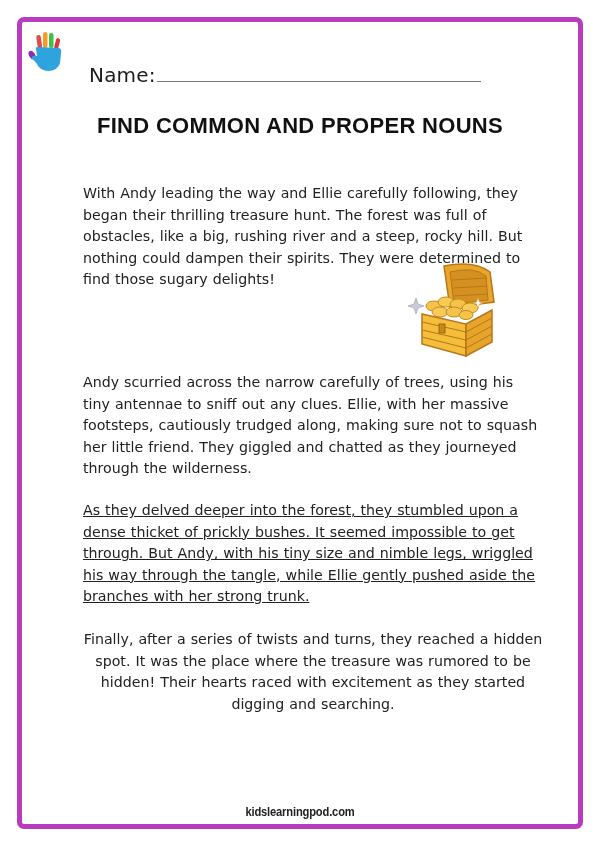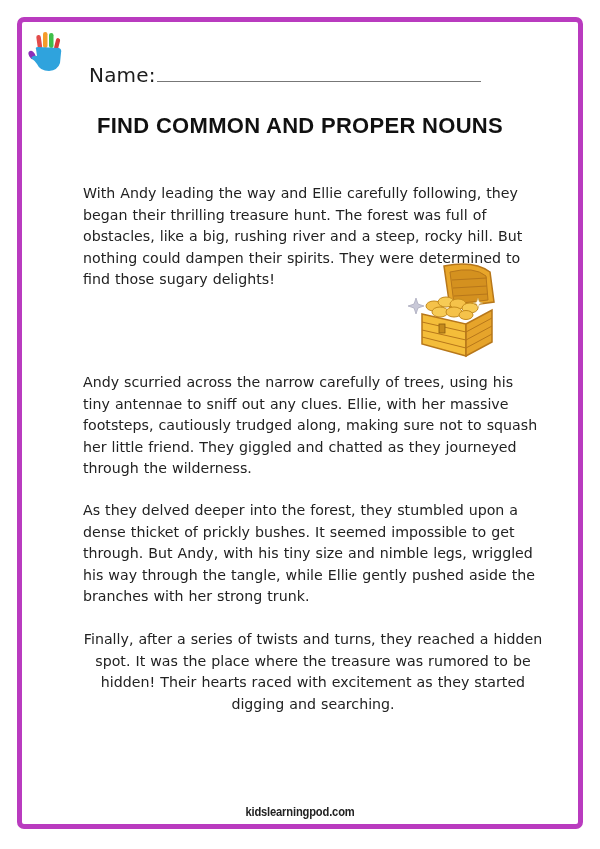--- a/index.html
+++ b/index.html
@@ -65,21 +65,21 @@
       width: 460px;
       margin: 11px;
       font-size: 14.2px;
       line-height: 21.6px;
       color: #222222;
       letter-spacing: 0px;
       word-spacing: 0.5px;
     }
     .p1 { top: 172px; }
     .p2 { top: 361px; }
-    .p3 { top: 489px; }
+    .p3 { top: 489px; text-decoration: underline; }
     .p4 { top: 618px; text-align: center; }
     .chest {
       position: absolute;
       left: 404px;
       top: 258px;
       width: 96px;
       height: 100px;
     }
     .footer {
       position: absolute;

